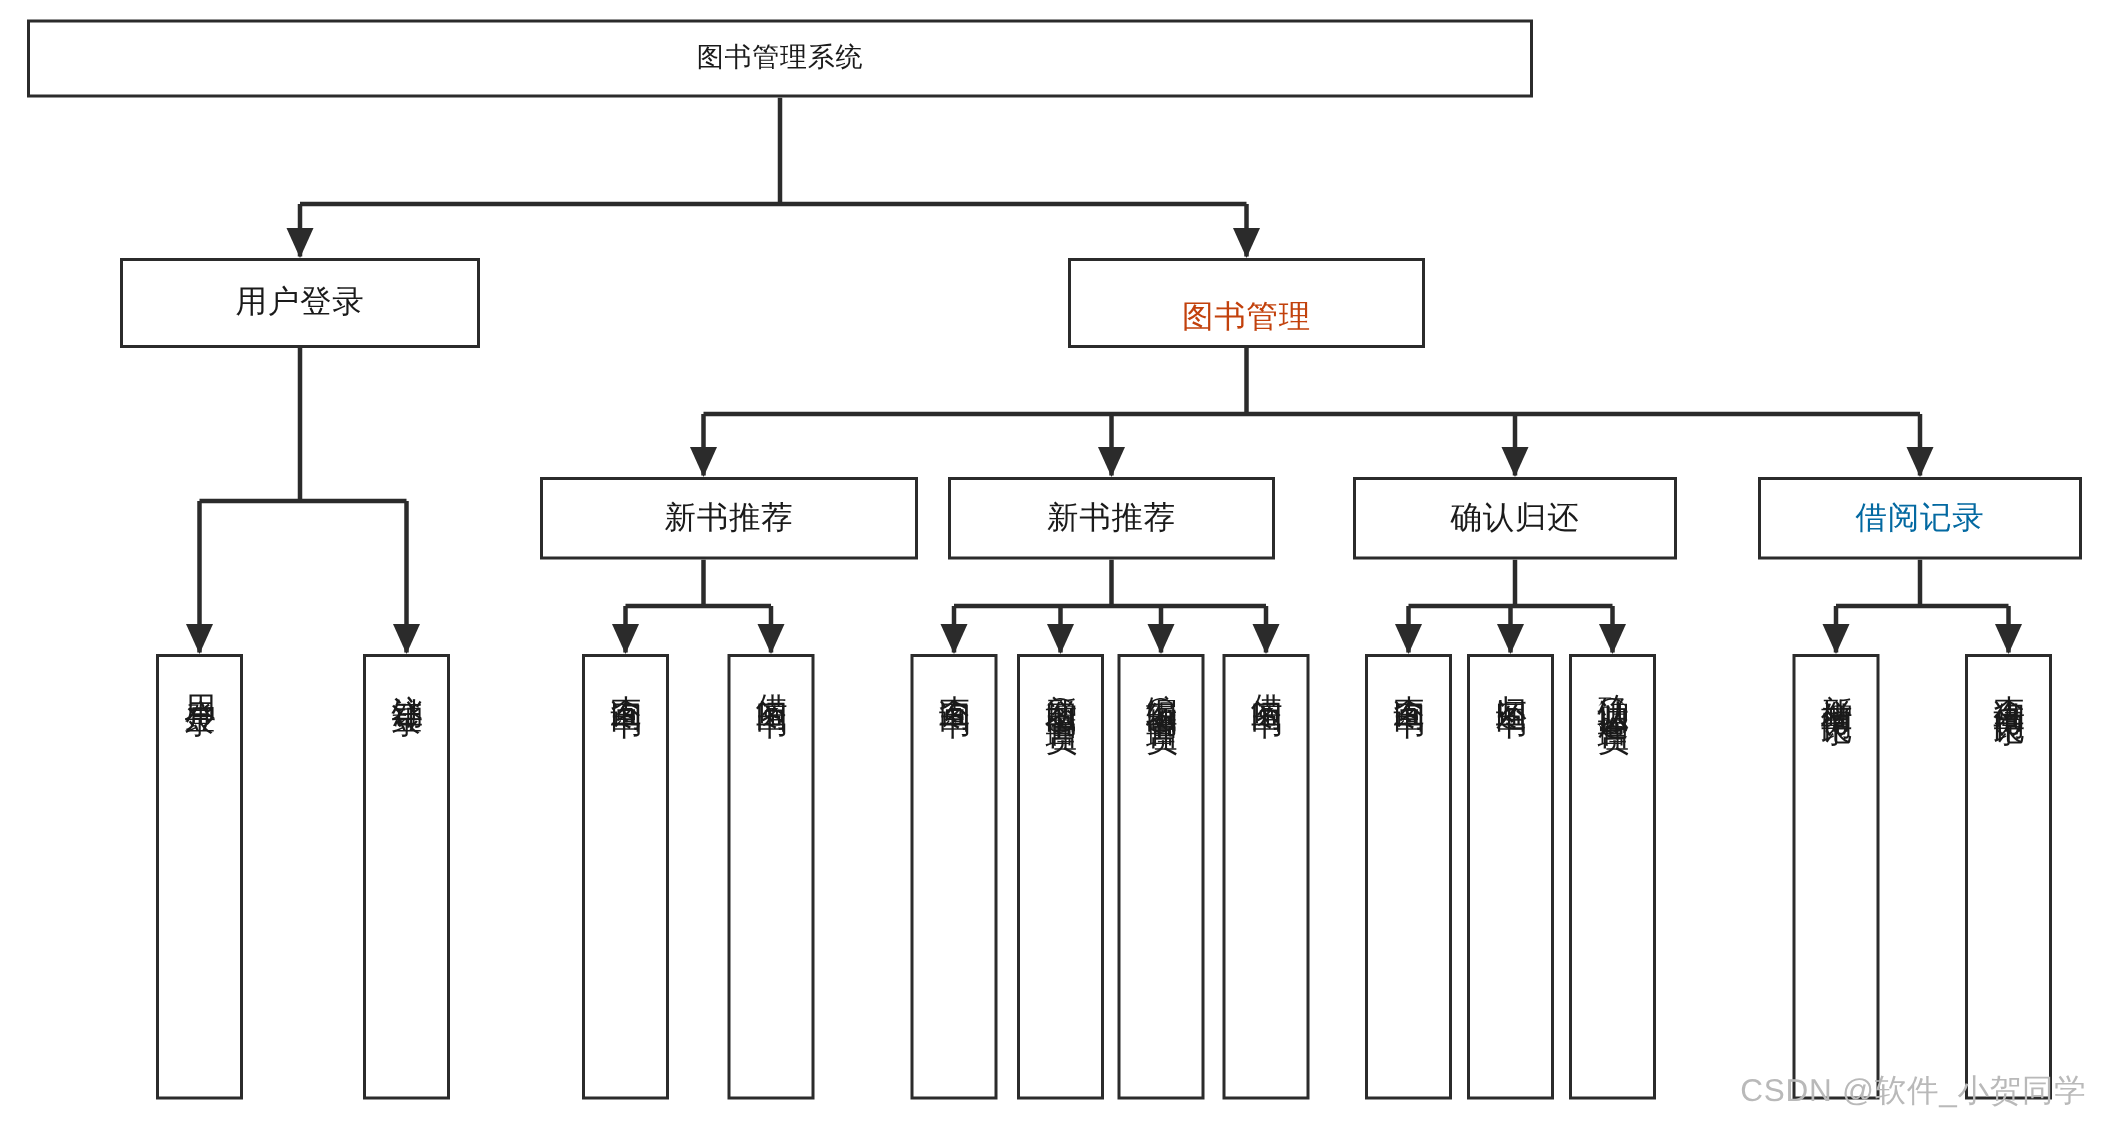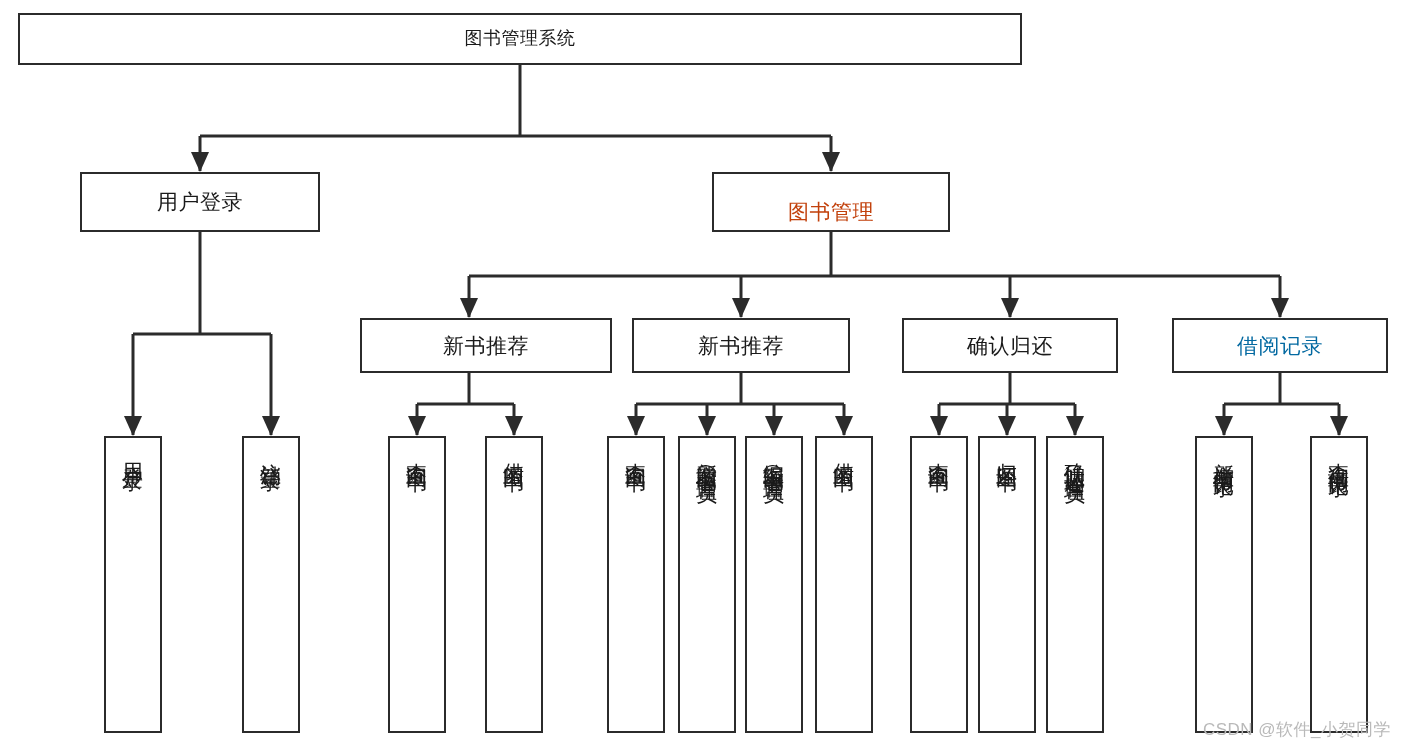--- a/index.html
+++ b/index.html
@@ -55,21 +55,21 @@
     left: 0;
     top: 0;
     width: 1405px;
     height: 747px;
     pointer-events: none;
   }
   #watermark {
     position: absolute;
     right: 14px;
     bottom: 6px;
-    font-size: 17px;
+    font-size: 21px;
     color: #b9b9b9;
     white-space: nowrap;
     letter-spacing: 0.5px;
   }
 </style>
 </head>
 <body>
 
 <div id="diagram-root">
   <svg id="connector-layer" width="1405" height="747" viewBox="0 0 1405 747">

